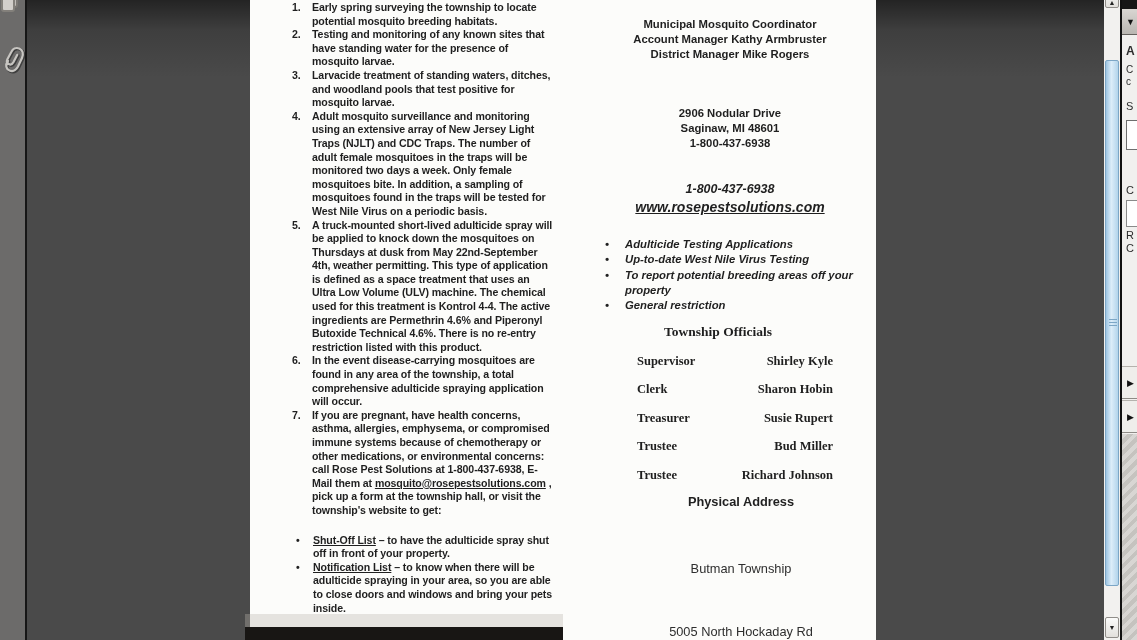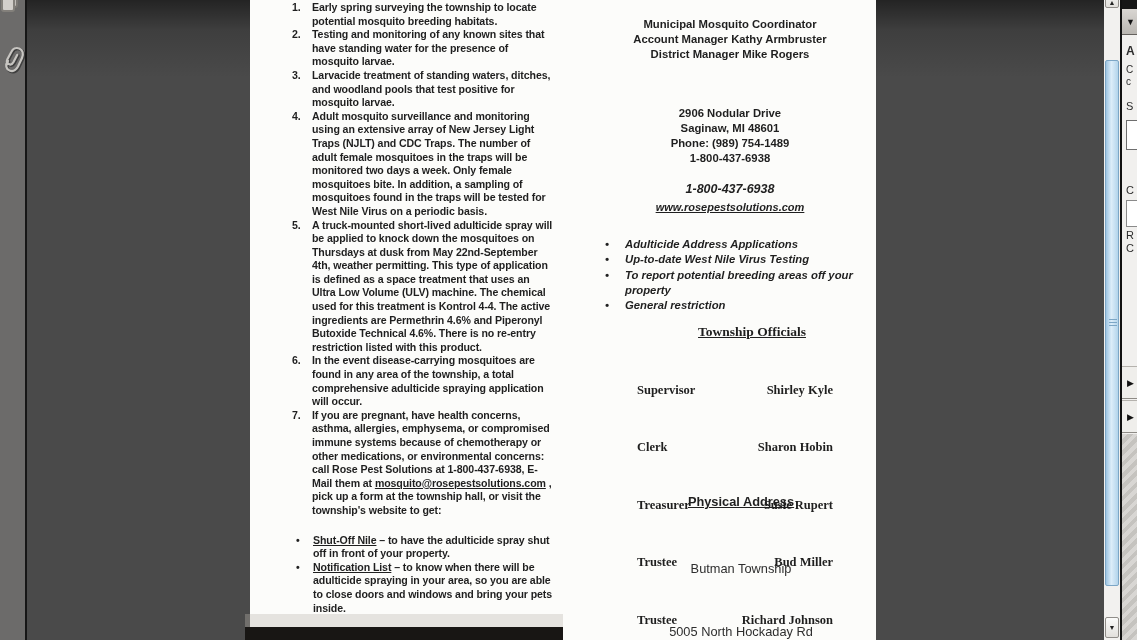--- a/index.html
+++ b/index.html
@@ -29,30 +29,30 @@
   .opts{margin-top:16px;margin-left:4px;}
   .opt{display:grid;grid-template-columns:17px 1fr;font-weight:bold;font-size:10.6px;line-height:13.6px;letter-spacing:-0.1px;}
 
   
   .cblock{position:absolute;text-align:center;font-weight:bold;}
   .contacts{left:330px;top:17px;width:300px;font-size:11.3px;line-height:15px;}
   .addr{left:330px;top:106px;width:300px;font-size:11.3px;line-height:15px;}
   .hotline{left:320px;top:180px;width:320px;font-style:italic;}
   .hl1{font-size:13px;line-height:18px;}
   .hl2{font-size:12.5px;line-height:18px;}
-  .hlsite{font-size:11px;line-height:19px;text-decoration:underline;}
+  .hlsite{font-size:14px;line-height:19px;text-decoration:underline;}
   .hbullets{position:absolute;left:355px;top:237px;width:262px;}
   .hb{display:grid;grid-template-columns:20px 1fr;font-weight:bold;font-style:italic;
       font-size:11.3px;line-height:15.3px;}
-  .officials-h{left:402px;top:324px;width:200px;font-family:"Liberation Serif",serif;
-      font-size:13.5px;text-decoration:underline;}
+  .officials-h{left:368px;top:324px;width:200px;font-family:"Liberation Serif",serif;
+      font-size:13.5px;}
   .off-rows{position:absolute;left:387px;top:354px;width:196px;}
   .off{display:flex;justify-content:space-between;height:28.4px;
-      font-family:"Liberation Serif",serif;font-weight:bold;font-size:12.5px;margin-top:29px;}
-  .phys-h{left:350px;top:494px;width:282px;font-size:12.8px;text-decoration:underline;}
+      font-family:"Liberation Serif",serif;font-weight:bold;font-size:12.5px;}
+  .phys-h{left:350px;top:494px;width:282px;font-size:12.8px;}
   .phys{position:absolute;left:350px;top:516px;width:282px;text-align:center;
       font-size:12.8px;line-height:21px;color:#2e2e2e;white-space:pre;font-weight:normal;}
 
   .scan-smudge{position:absolute;left:-5px;top:614px;width:318px;height:13px;
       background:rgba(186,181,172,.35);}
   .scan-band{position:absolute;left:-5px;top:627px;width:318px;height:14px;background:#181614;}
 
   
   .scrollbar{position:absolute;left:1104px;top:0;width:16px;height:640px;background:#f2f1ef;z-index:6;}
   .sb-btn{position:absolute;left:1px;width:14px;box-sizing:border-box;border:1px solid #908d89;
@@ -140,51 +140,50 @@
           <span class="txt">In the event disease-carrying mosquitoes are found in any area of the township, a total comprehensive adulticide spraying application will occur.</span>
         </div>
         <div class="li">
           <span class="num">7.</span>
           <span class="txt"><span>If you are pregnant, have health concerns, asthma, allergies, emphysema, or compromised immune systems because of chemotherapy or other medications, or environmental concerns: call Rose Pest Solutions at 1-800-437-6938, E-Mail them at </span><span class="u">mosquito@rosepestsolutions.com</span><span> , pick up a form at the township hall, or visit the township's website  to get:</span></span>
         </div>
 
         <div class="opts">
           <div class="opt">
             <span>•</span>
-            <span><span class="u">Shut-Off Nile</span><span> – to have the adulticide spray shut off in front of your property.</span></span>
+            <span><span class="u">Shut-Off List</span><span> – to have the adulticide spray shut off in front of your property.</span></span>
           </div>
           <div class="opt">
             <span>•</span>
             <span><span class="u">Notification List</span><span> – to know when there will be adulticide spraying in your area, so you are able to close doors and windows and bring your pets inside.</span></span>
           </div>
         </div>
       </div>
 
       <div class="cblock contacts">
         <div>Municipal Mosquito Coordinator</div>
         <div>Account Manager Kathy Armbruster</div>
         <div>District Manager Mike Rogers</div>
       </div>
 
       <div class="cblock addr">
         <div>2906 Nodular Drive</div>
         <div>Saginaw, MI  48601</div>
-        <div>Phone:  (989) 754-1489</div>
         <div>1-800-437-6938</div>
       </div>
 
       <div class="cblock hotline">
         <div class="hl2">1-800-437-6938</div>
         <div class="hlsite">www.rosepestsolutions.com</div>
       </div>
 
       <div class="hbullets">
         <div class="hb">
           <span>•</span>
-          <span>Adulticide Address Applications</span>
+          <span>Adulticide Testing Applications</span>
         </div>
         <div class="hb">
           <span>•</span>
           <span>Up-to-date West Nile Virus Testing</span>
         </div>
         <div class="hb">
           <span>•</span>
           <span>To report potential breeding areas off your property</span>
         </div>
         <div class="hb">

